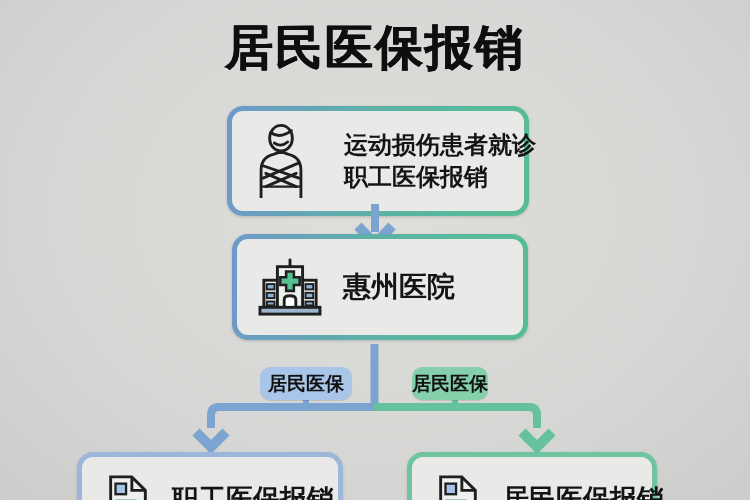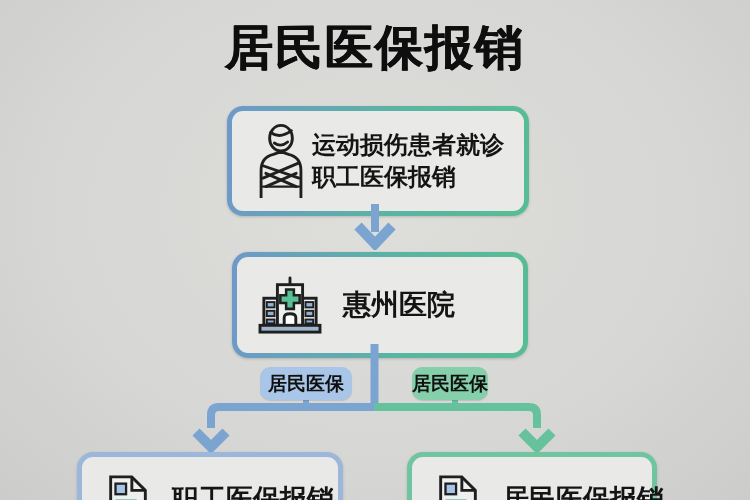--- a/index.html
+++ b/index.html
@@ -18,22 +18,22 @@
   .gbox{
     position:absolute;border-radius:16px;padding:5px;
     background:linear-gradient(95deg,#6e99c8 0%,#5ab4a2 55%,#57bd95 100%);
     box-shadow:0 1px 3px rgba(0,0,0,.18);
   }
   .gbox-inner{
     width:100%;height:100%;border-radius:11px;background:#e9eae7;
     display:flex;align-items:center;box-sizing:border-box;
   }
   #patient-box{left:227px;top:106px;width:292px;height:100px;}
-  #patient-box .gbox-inner{padding-left:22px;gap:4px;}
-  #hospital-box{left:232px;top:252px;width:286px;height:96px;}
+  #patient-box .gbox-inner{padding-left:22px;gap:36px;}
+  #hospital-box{left:232px;top:234px;width:286px;height:96px;}
   #hospital-box .gbox-inner{padding-left:20px;gap:20px;}
   .node-text{font-size:24px;font-weight:800;line-height:1.32;color:#141414;white-space:nowrap;}
   .node-text .ln{display:block;}
   .hospital-label{font-size:28px;font-weight:800;}
   svg.icon{flex:0 0 auto;display:block;}
   
   .connector{position:absolute;left:0;pointer-events:none;}
   #arrow1{top:204px;left:353px;}
   #branch-connector{top:344px;left:0;}
   

